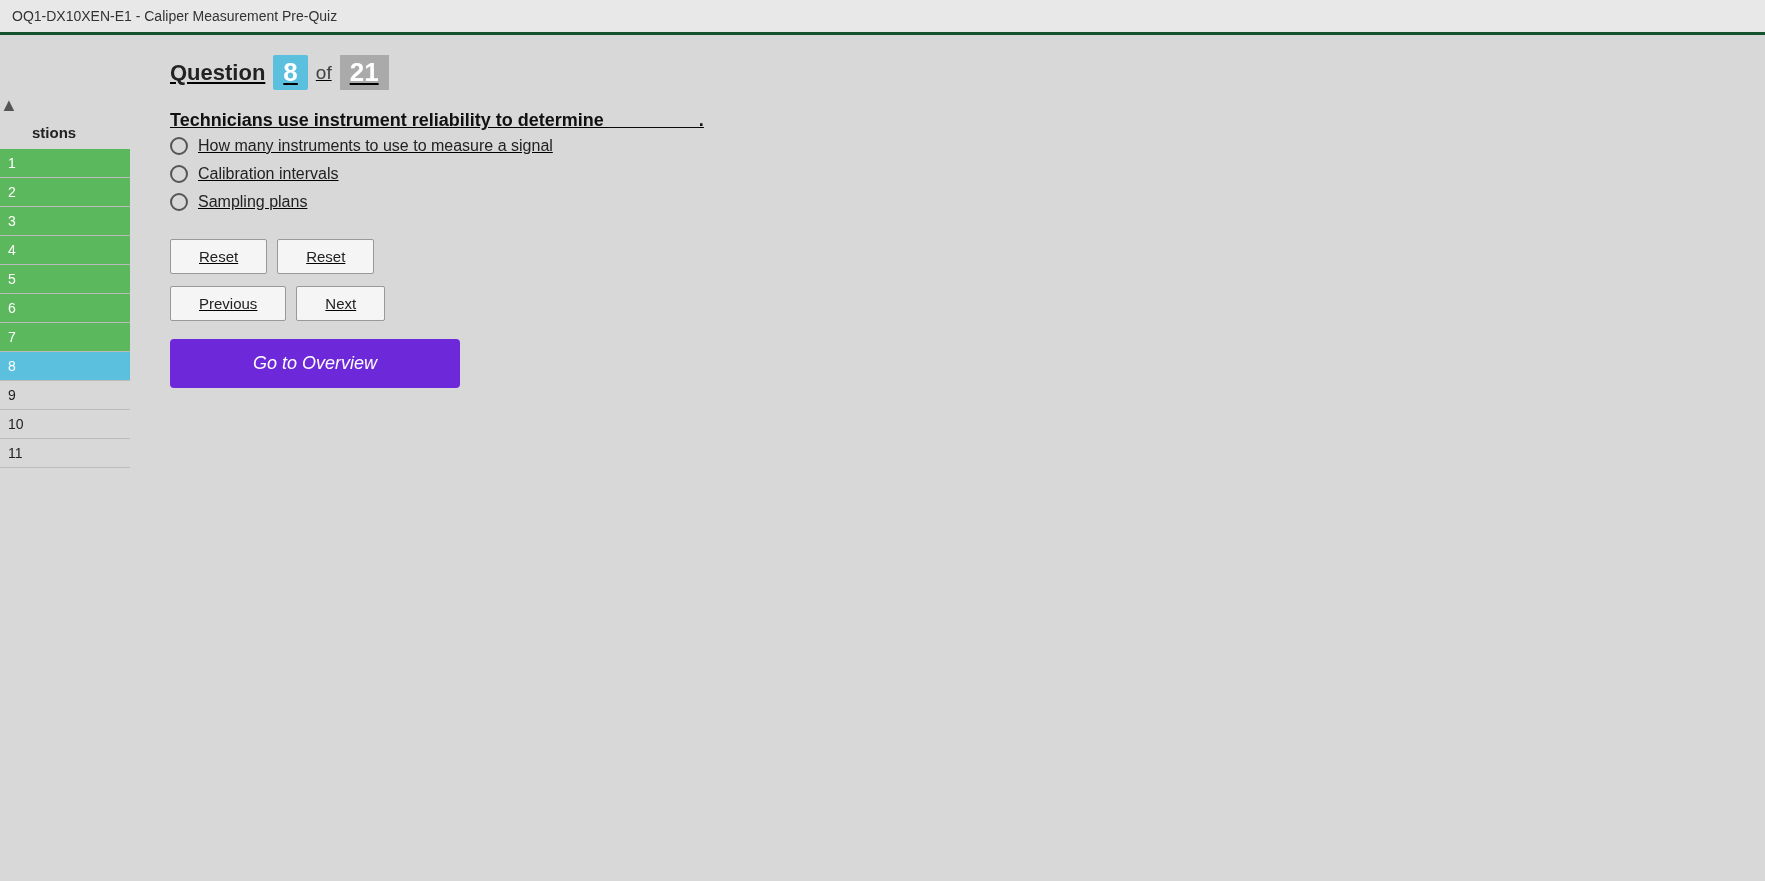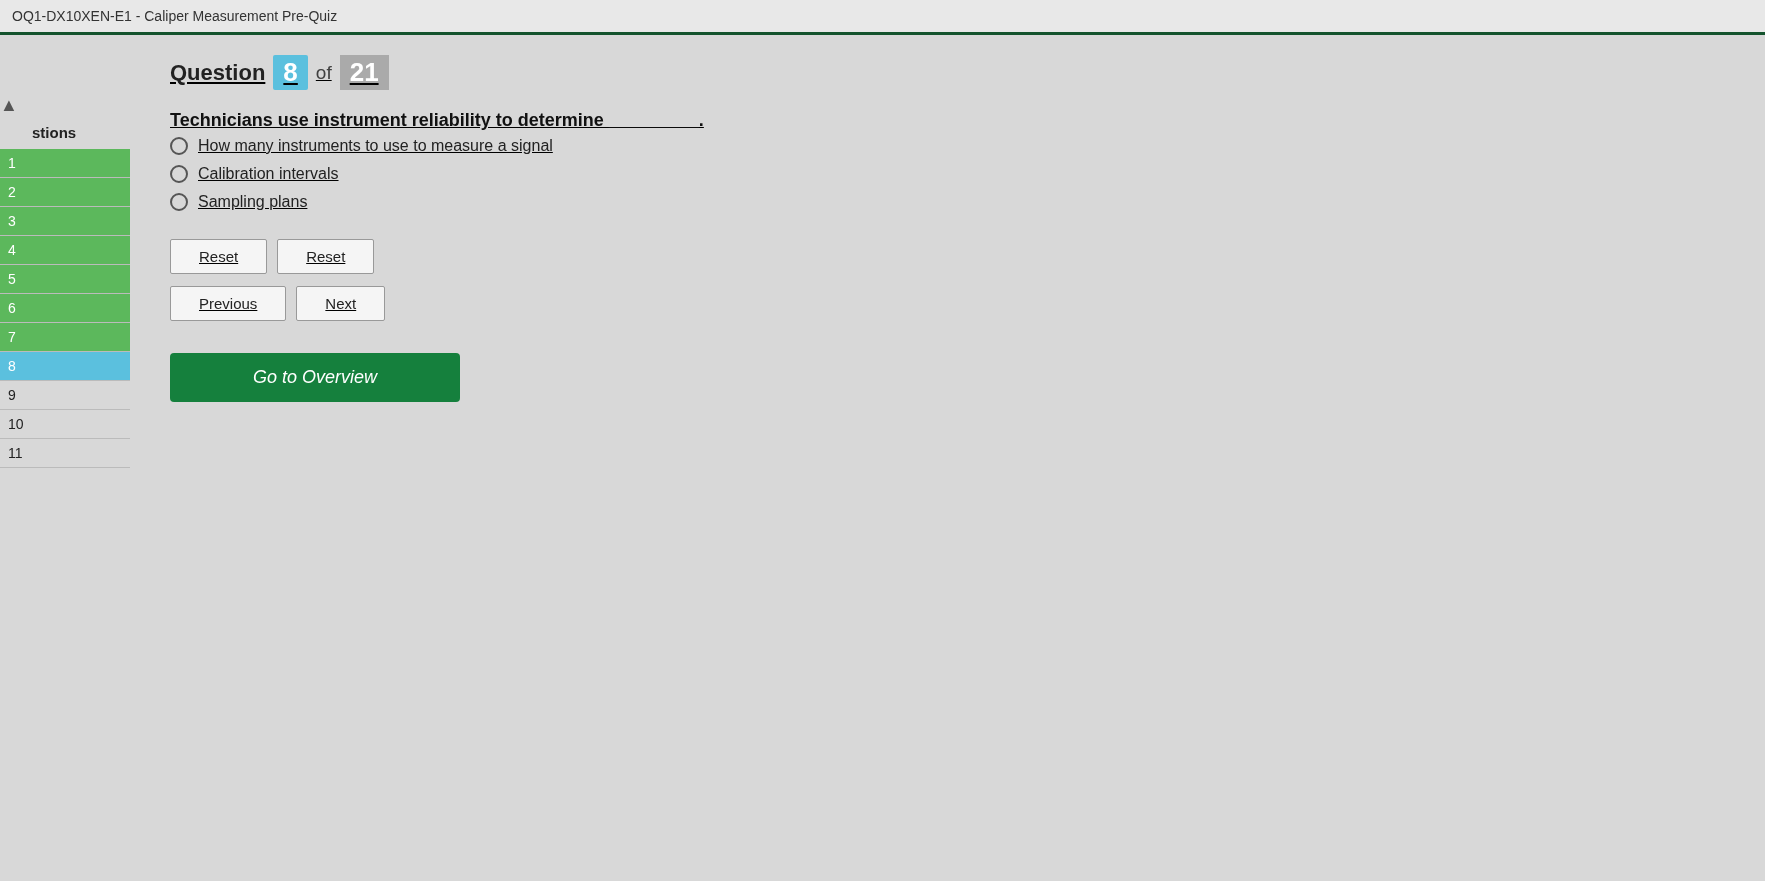--- a/index.html
+++ b/index.html
@@ -170,27 +170,27 @@
       color: #222;
       cursor: pointer;
       border-radius: 2px;
     }
 
     .btn-overview {
       padding: 14px 0;
       width: 290px;
       font-size: 18px;
       font-style: italic;
-      background-color: #15803d;
+      background-color: #6d28d9;
       color: #fff;
       border: none;
       border-radius: 4px;
       cursor: pointer;
       text-align: center;
-      margin-top: 20px;
+      margin-top: 6px;
     }
   </style>
 </head>
 <body>
 
 <div class="top-bar">
   <span>OQ1-DX10XEN-E1 - Caliper Measurement Pre-Quiz</span>
 </div>
 
 <div class="main-layout">

